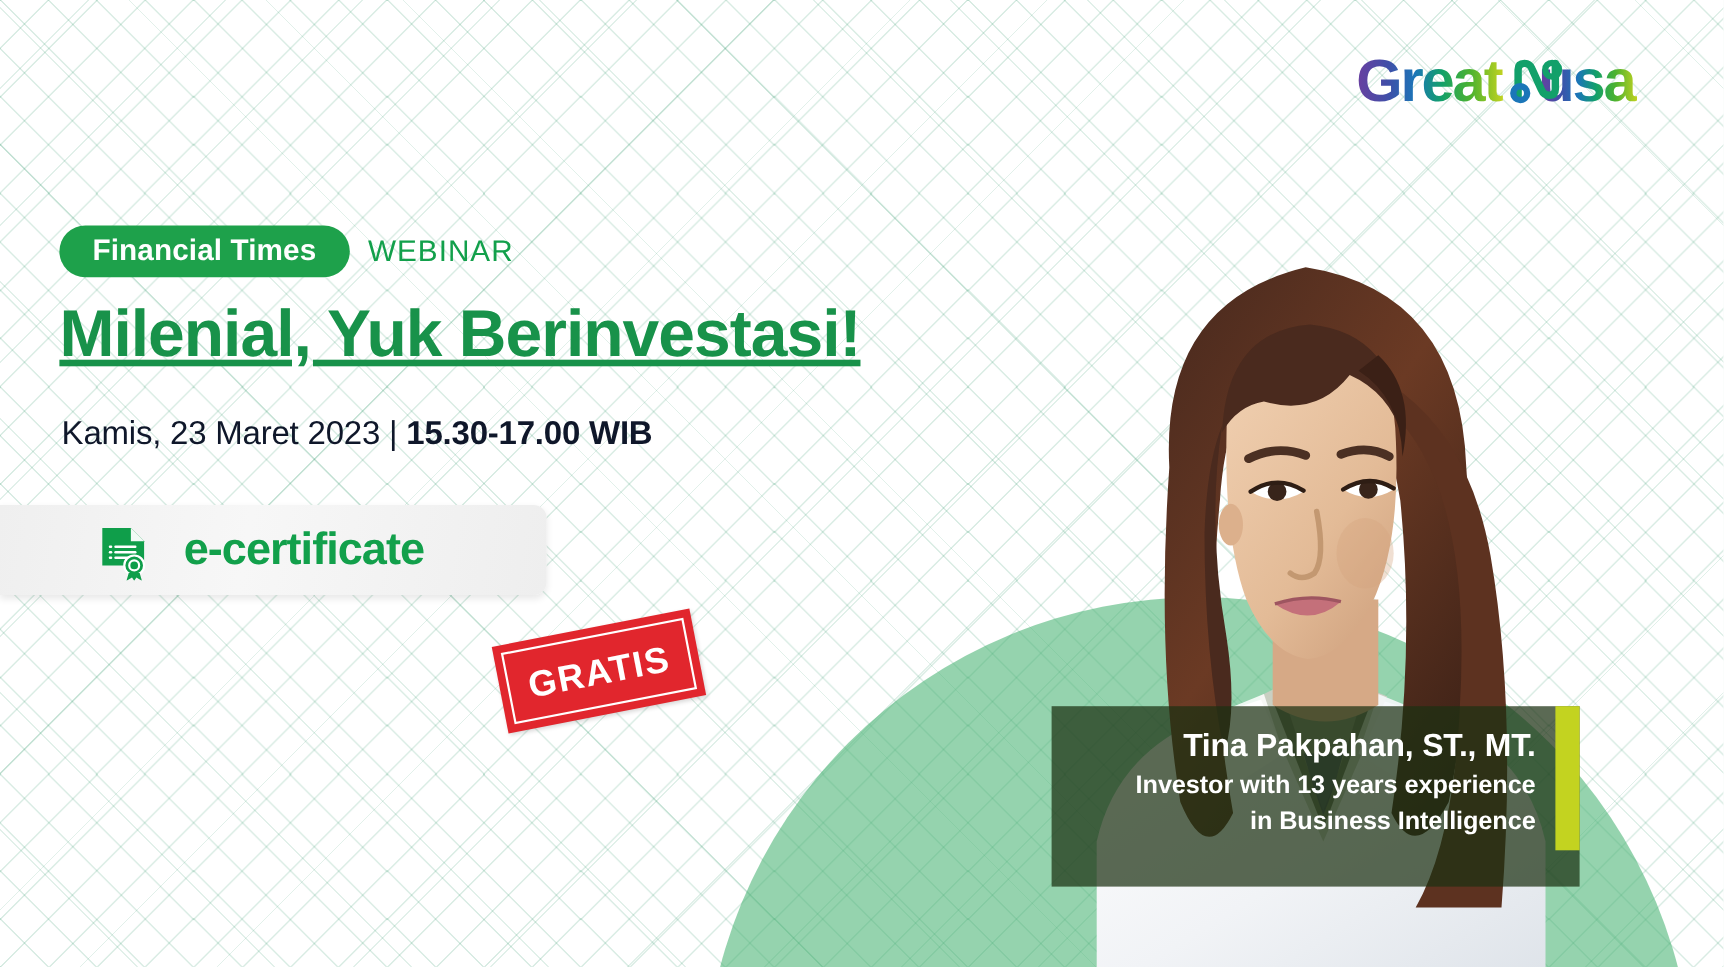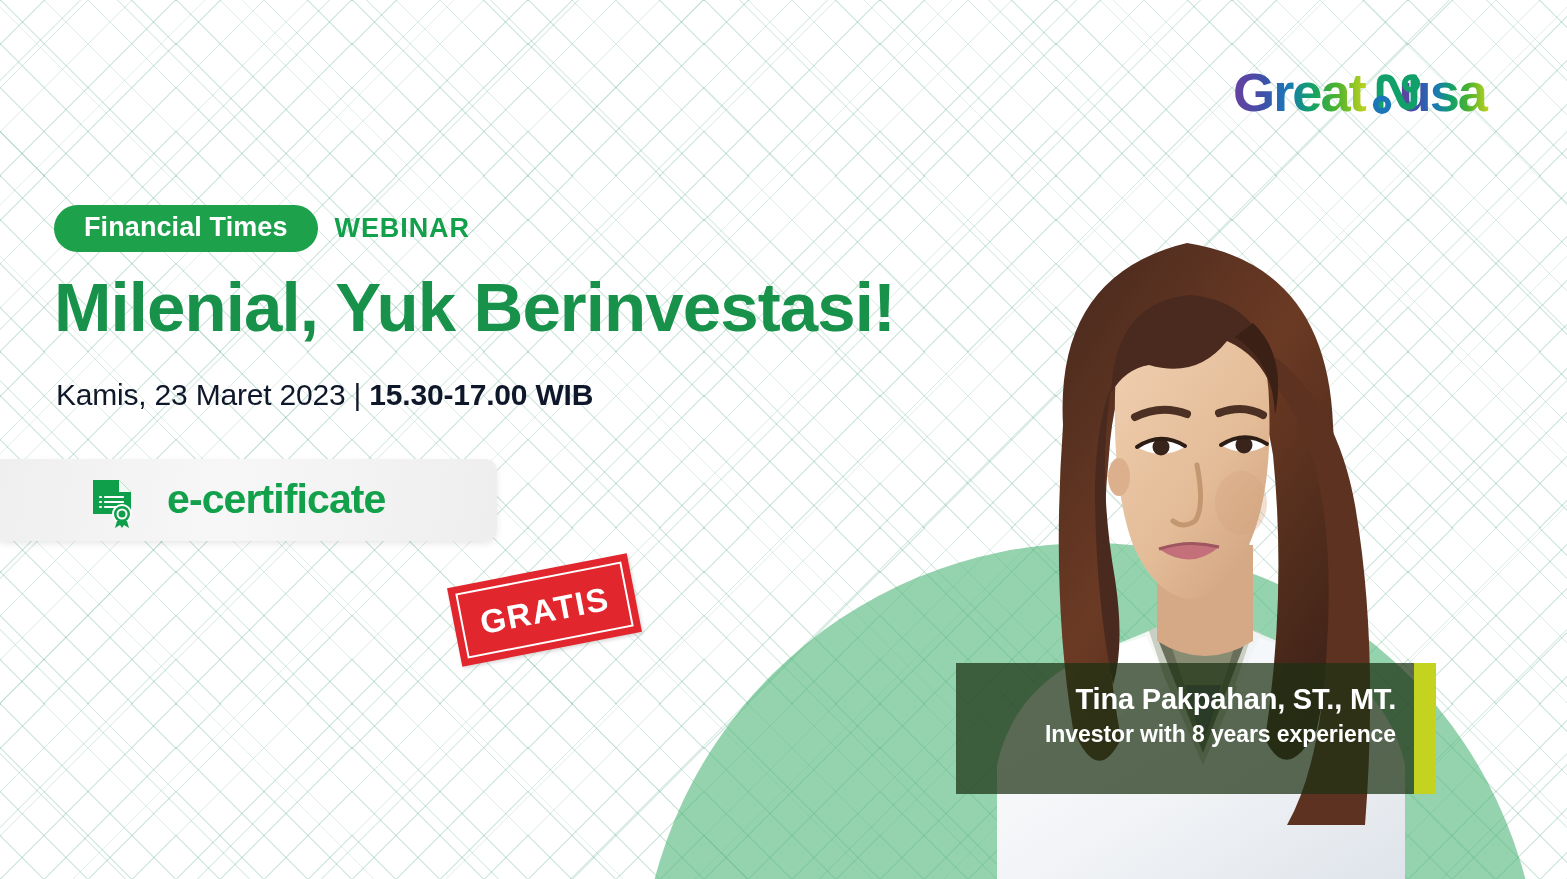--- a/index.html
+++ b/index.html
@@ -48,21 +48,21 @@
     left:640px; top:543px;
     width:900px; height:900px;
     border-radius:50%;
     background:rgba(73,180,116,0.58);
   }
 
   
   .logo {
     position:absolute; right:44px; top:46px;
     height:60px;
-    display:flex; align-items:center;margin-top:20px;
+    display:flex; align-items:center;
   }
   .logo svg { height:60px; display:block; }
 
   
   .left-col {
     position:absolute; left:0; top:0;
     width:700px; height:879px;
   }
 
   .tagrow {
@@ -74,33 +74,34 @@
     color:#ffffff;
     border-radius:999px;
     padding:9px 30px 11px 30px;
     font-size:27px; font-weight:700;
     letter-spacing:0.1px;
     line-height:1;
     white-space:nowrap;
   }
   .webinar {
     color:#12a04b;
-    font-size:27px; font-weight:700;
+    font-size:27px; font-weight:400;
     letter-spacing:0.9px;
     line-height:1;
     white-space:nowrap;
   }
 
   .headline {
     position:absolute; left:54px; top:272px;
     color:#18924a;
-    font-size:69px; font-weight:800;
+    font-size:60px; font-weight:800;
     letter-spacing:-0.9px;
     line-height:1.05;
     white-space:nowrap;
+    text-decoration:underline;
   }
 
   .dateline {
     position:absolute; left:56px; top:377px;
     color:#0f172a;
     font-size:30px; font-weight:500;
     letter-spacing:-0.2px;
     line-height:1.2;
     white-space:nowrap;
   }
@@ -196,22 +197,22 @@
     position:absolute;
     left:935px; top:125px;
     width:520px; height:754px;
     overflow:hidden;
   }
   .photo svg { display:block; width:520px; height:754px; }
 
   
   .nameplate {
     position:absolute;
-    left:956px; top:663px;
-    width:480px; height:131px;
+    left:956px; top:642px;
+    width:480px; height:164px;
   }
   .nameplate-bg {
     position:absolute; inset:0;
     background:rgba(28,48,18,0.72);
   }
   .nameplate-bar {
     position:absolute; right:0; top:0;
     width:22px; height:131px;
     background:#c3d320;
   }
@@ -386,17 +387,18 @@
                  Q160 470 160 360 Q162 296 176 262 Z" fill="#4a2a1e"></path>
       </g>
     </svg>
   </div>
 
   <div class="nameplate">
     <div class="nameplate-bg"></div>
     <div class="nameplate-bar"></div>
     <div class="nameplate-text">
       <div class="speaker-name">Tina Pakpahan, ST., MT.</div>
-      <div class="speaker-role">Investor with 8 years experience</div>
+      <div class="speaker-role">Investor with 13 years experience</div>
+      <div class="speaker-role">in Business Intelligence</div>
     </div>
   </div>
 
 </div>
 
 </body></html>

